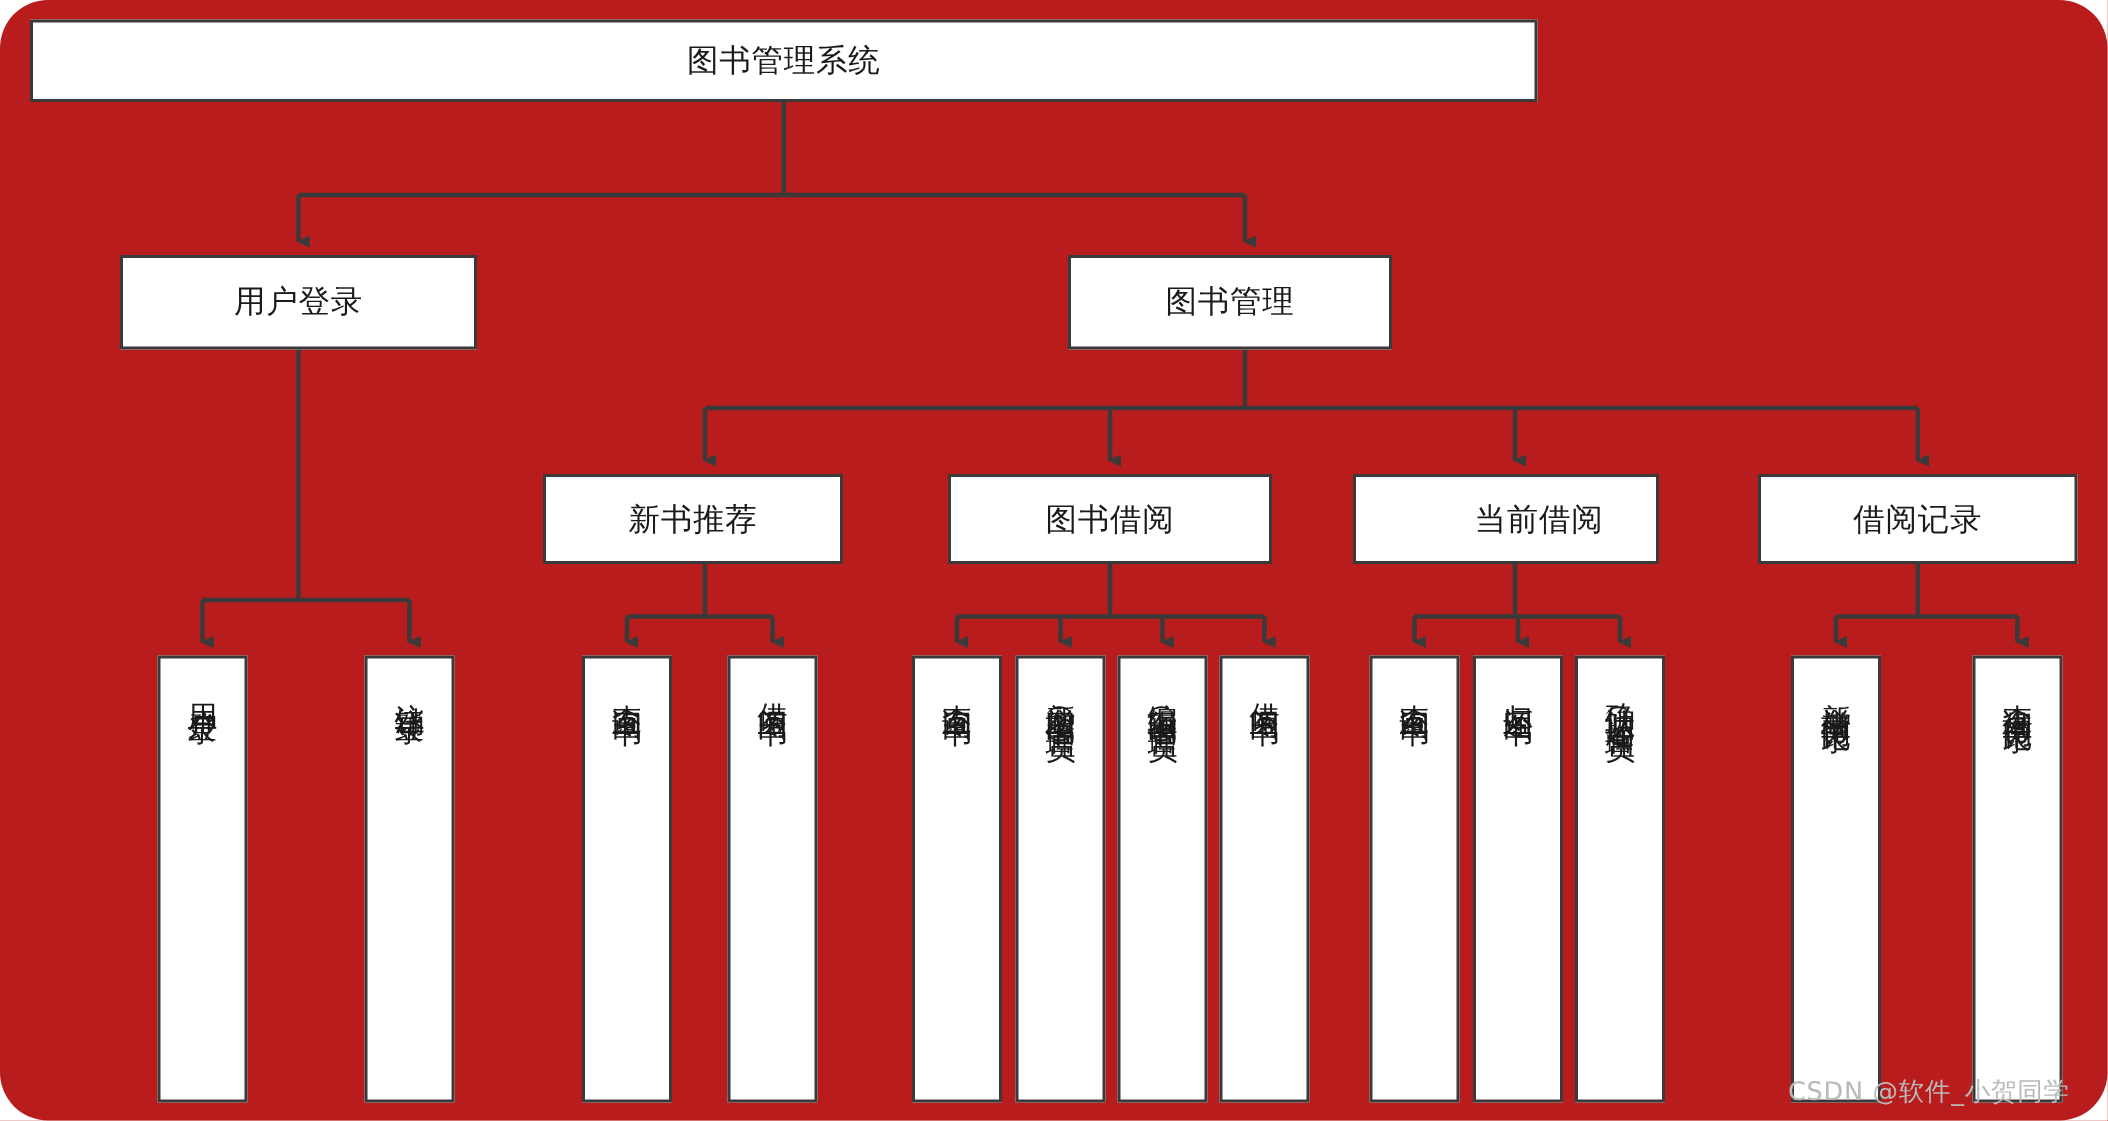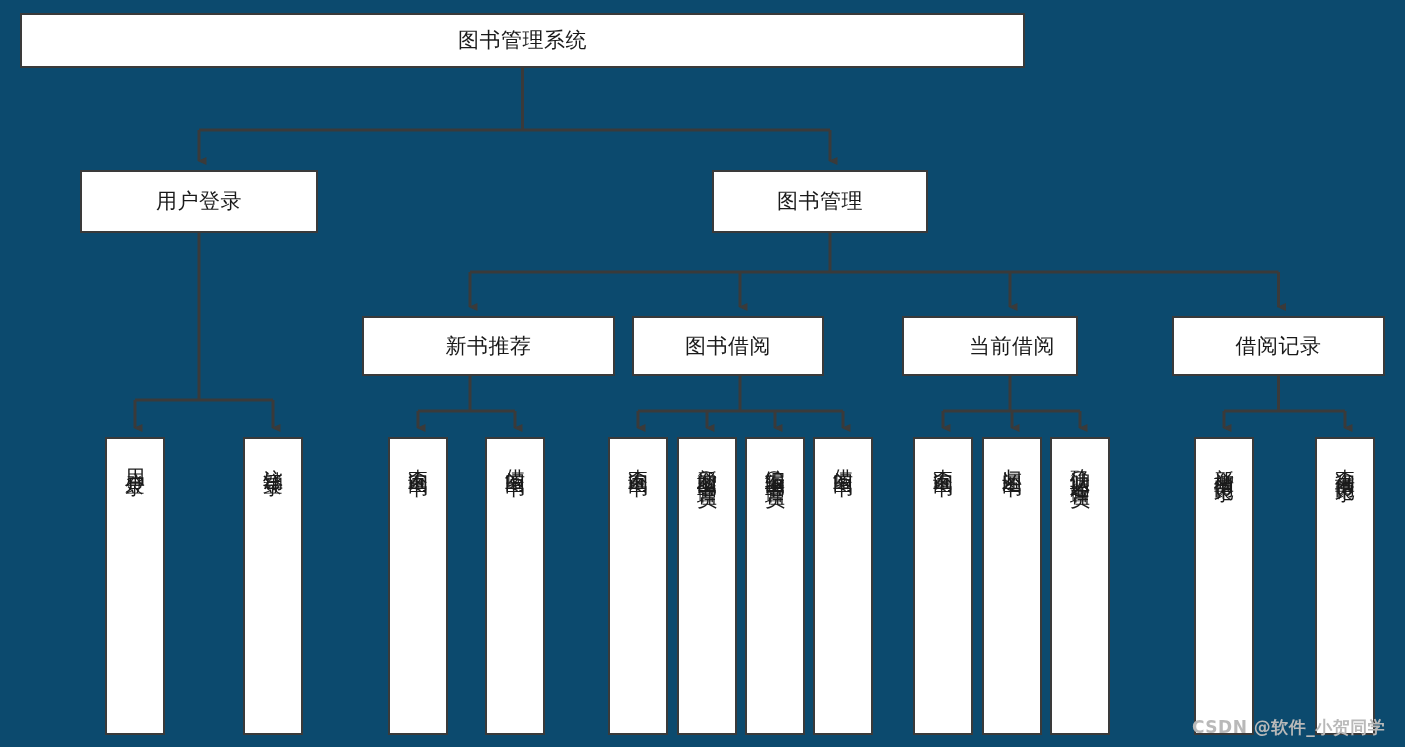--- a/index.html
+++ b/index.html
@@ -10,21 +10,22 @@
   body {
     width: 1405px;
     height: 747px;
     font-family: "DejaVu Sans", "Liberation Sans", sans-serif;
     overflow: hidden;
   }
   #diagram-root {
     position: relative;
     width: 1405px;
     height: 747px;
-    background: #0c4a6e;
+    background: #b91c1c;
+    border-radius: 32px;
   }
   svg.edges {
     position: absolute;
     left: 0;
     top: 0;
     width: 1405px;
     height: 747px;
   }
   .node {
     position: absolute;
@@ -54,21 +55,20 @@
     letter-spacing: 3px;
     font-size: 20px;
   }
   .watermark {
     position: absolute;
     font-size: 17px;
     color: #b9b9b9;
     white-space: nowrap;
     letter-spacing: 0.5px;
     pointer-events: none;
-    font-weight: bold;
   }
 </style>
 </head>
 <body>
 
 <div id="diagram-root">
 
   <svg class="edges" viewBox="0 0 1405 747" xmlns="http://www.w3.org/2000/svg">
     <defs>
       <marker id="arrowhead" markerWidth="9" markerHeight="9" refX="4" refY="7.5" orient="auto" markerUnits="userSpaceOnUse">
@@ -115,27 +115,27 @@
   <div id="node-layer">
       <div class="node" style="left: 20px; top: 13px; width: 1005px; height: 55px;">
         <span class="label">图书管理系统</span>
       </div>
       <div class="node" style="left: 80px; top: 170px; width: 238px; height: 63px;">
         <span class="label">用户登录</span>
       </div>
       <div class="node" style="left: 712px; top: 170px; width: 216px; height: 63px;">
         <span class="label">图书管理</span>
       </div>
-      <div class="node" style="left: 362px; top: 316px; width: 253px; height: 60px;">
+      <div class="node" style="left: 362px; top: 316px; width: 200px; height: 60px;">
         <span class="label">新书推荐</span>
       </div>
-      <div class="node" style="left: 632px; top: 316px; width: 192px; height: 60px;">
+      <div class="node" style="left: 632px; top: 316px; width: 216px; height: 60px;">
         <span class="label">图书借阅</span>
       </div>
-      <div class="node" style="left: 902px; top: 316px; width: 176px; height: 60px; padding-left: 44px;">
+      <div class="node" style="left: 902px; top: 316px; width: 204px; height: 60px; padding-left: 44px;">
         <span class="label">当前借阅</span>
       </div>
       <div class="node" style="left: 1172px; top: 316px; width: 213px; height: 60px; align-items: center;">
         <span class="label">借阅记录</span>
       </div>
       <div class="node vertical" style="left: 105px; top: 437px; width: 60px; height: 298px;">
         <span class="label">用户登录</span>
       </div>
       <div class="node vertical" style="left: 243px; top: 437px; width: 60px; height: 298px;">
         <span class="label">注销登录</span>

